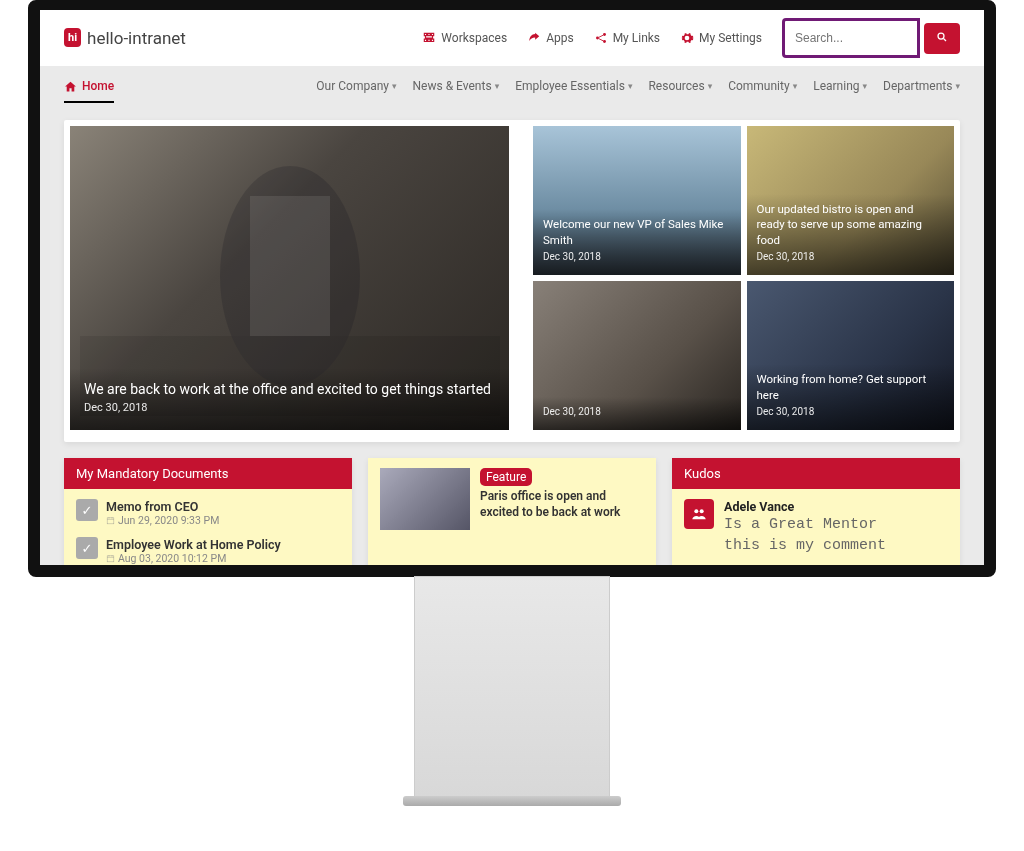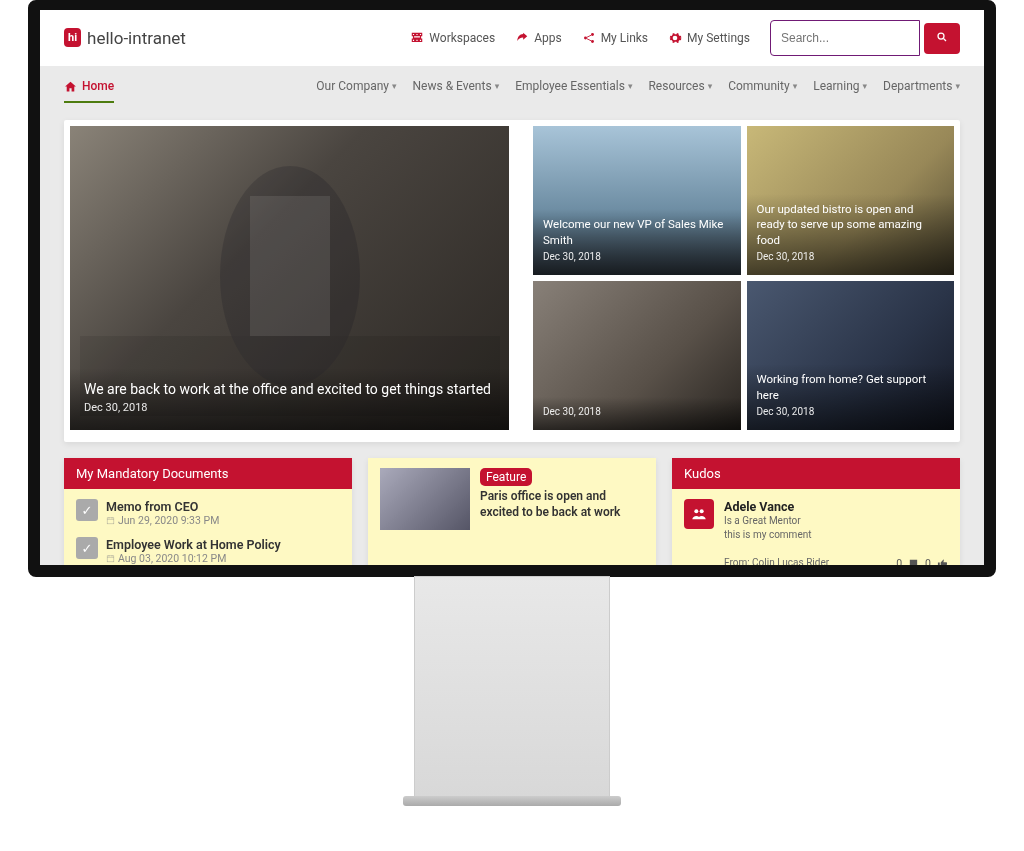--- a/index.html
+++ b/index.html
@@ -79,25 +79,25 @@
     font-size: 12px;
     color: #555;
     cursor: pointer;
   }
   .top-link svg { fill: #c41230; }
   .search-wrap {
     display: flex;
     align-items: center;
   }
   .search-input {
-    border: 1px solid #701a75;
+    border: 3px solid #701a75;
     border-radius: 4px 0 0 4px;
     padding: 10px 10px;
     font-size: 12px;
-    width: 150px;
+    width: 138px;
     outline: none;
   }
   .search-btn {
     background: #c41230;
     border: none;
     color: #fff;
     padding: 8px 12px;
     border-radius: 4px;
     cursor: pointer;
     margin-left: 4px;
@@ -111,21 +111,21 @@
     padding: 0 24px;
     height: 40px;
     font-size: 12px;
   }
   .nav-home {
     display: flex;
     align-items: center;
     gap: 5px;
     color: #c41230;
     font-weight: 500;
-    border-bottom: 2px solid #4d7c0f;
+    border-bottom: 2px solid #000000;
     padding: 10px 0 8px;
   }
   .nav-items {
     display: flex;
     gap: 16px;
   }
   .nav-item {
     color: #666;
     cursor: pointer;
     display: flex;
@@ -245,21 +245,21 @@
   .kudos-item { display:flex; gap:10px; }
   .kudos-avatar {
     width:30px;height:30px;
     background:#c41230;
     border-radius:4px;
     display:flex;align-items:center;justify-content:center;
     color:#fff;
     flex-shrink:0;
   }
   .kudos-name { font-weight:700; color:#222; font-size:12.5px;}
-  .kudos-line { font-size:10px; color:#666; line-height:1.4;}
+  .kudos-line { font-size:15px; color:#666; line-height:1.4;font-family:Liberation Mono, monospace;}
   .kudos-footer { display:flex; justify-content:space-between; align-items:center; margin-top:14px;}
   .kudos-stats { font-size:10.5px; color:#555; display:flex; gap:6px; align-items:center;}
   
   .deco { position:absolute; opacity:0.35; }
 </style>
 </head>
 <body>
 
 <div class="monitor">
 

